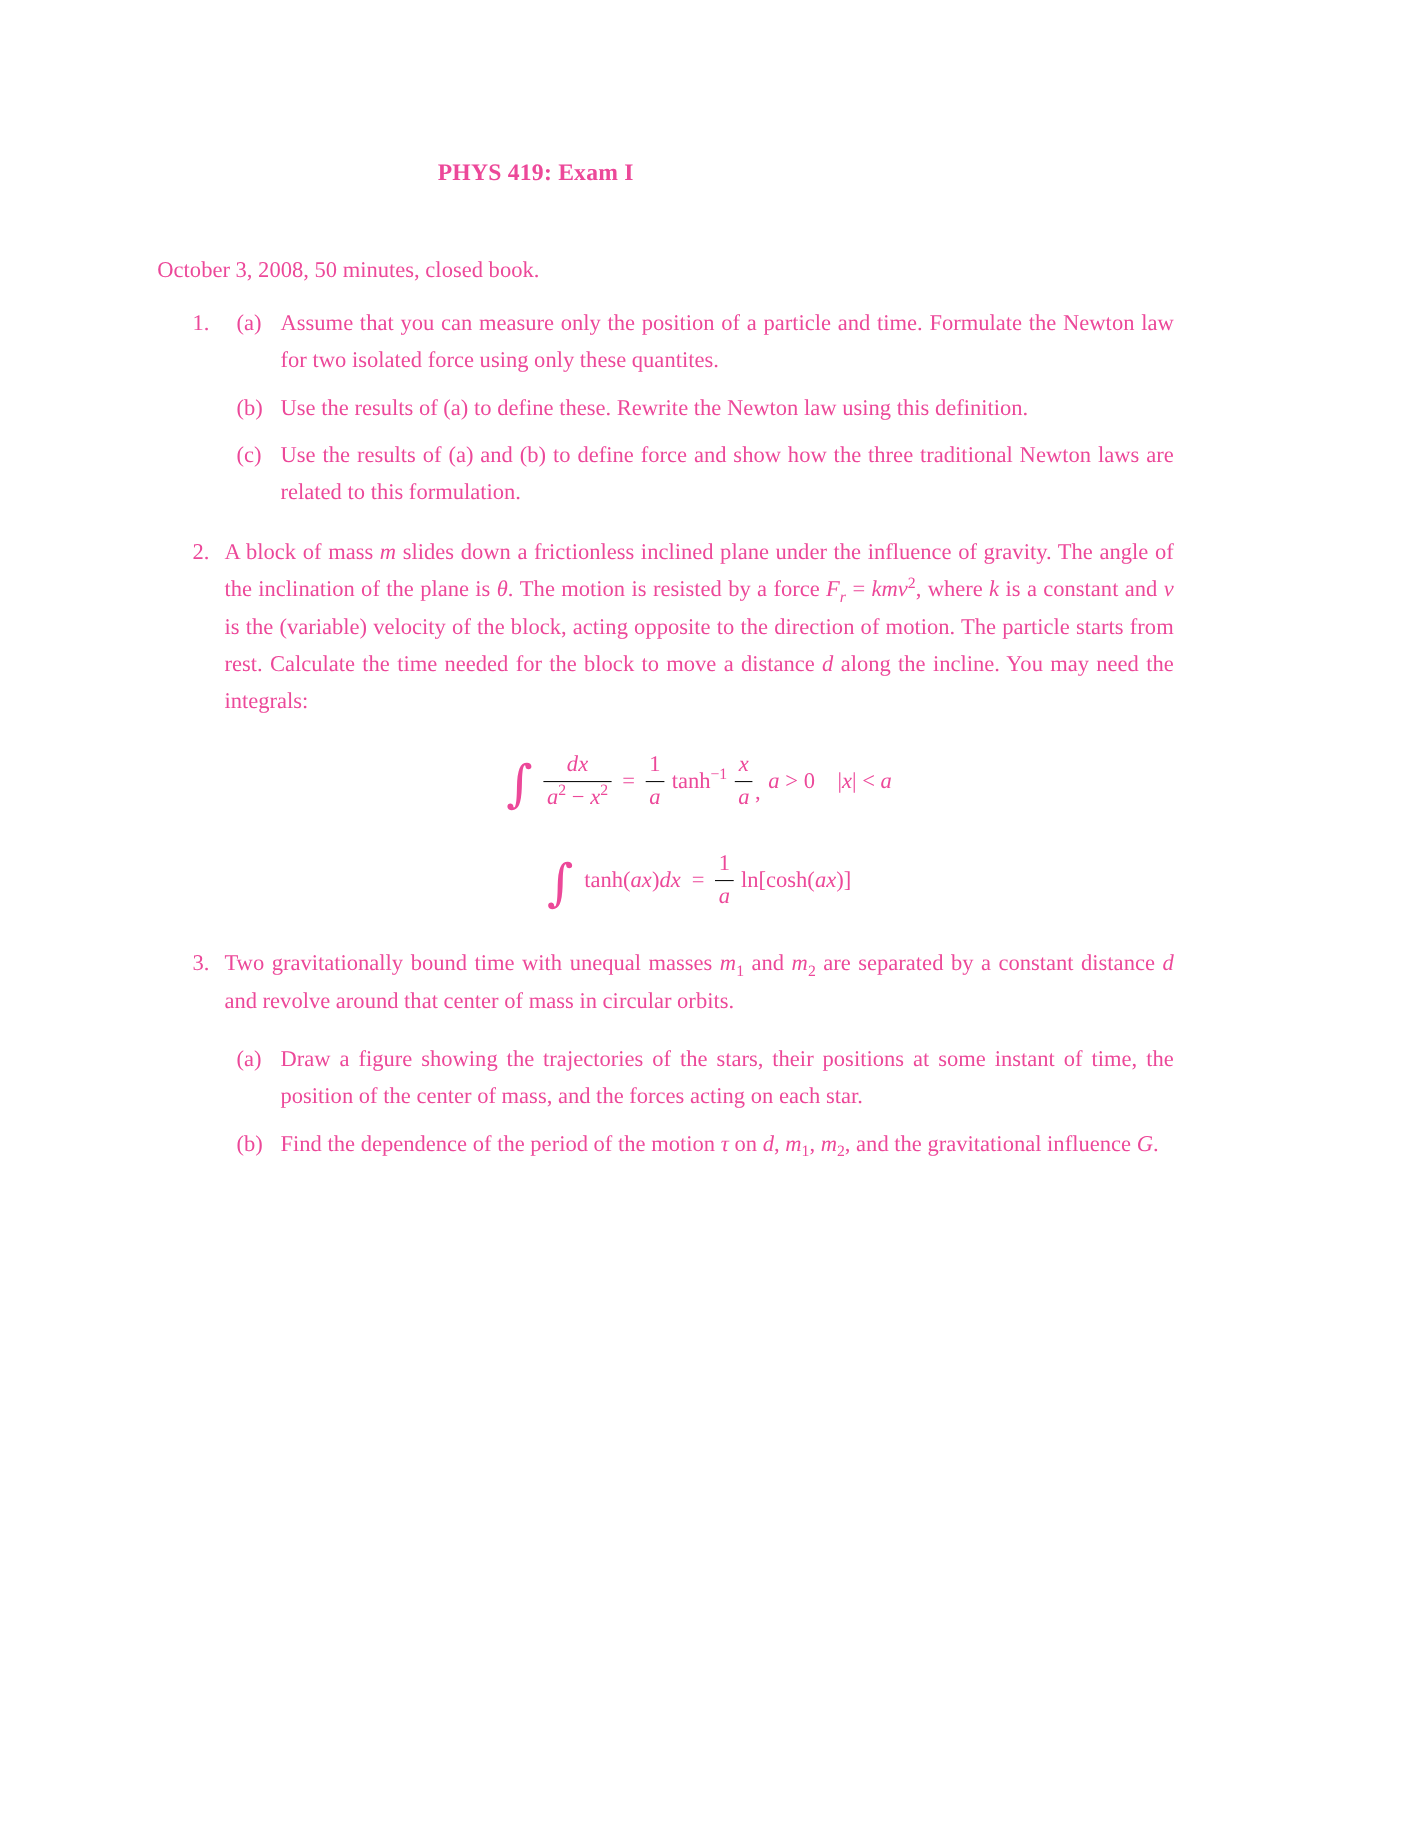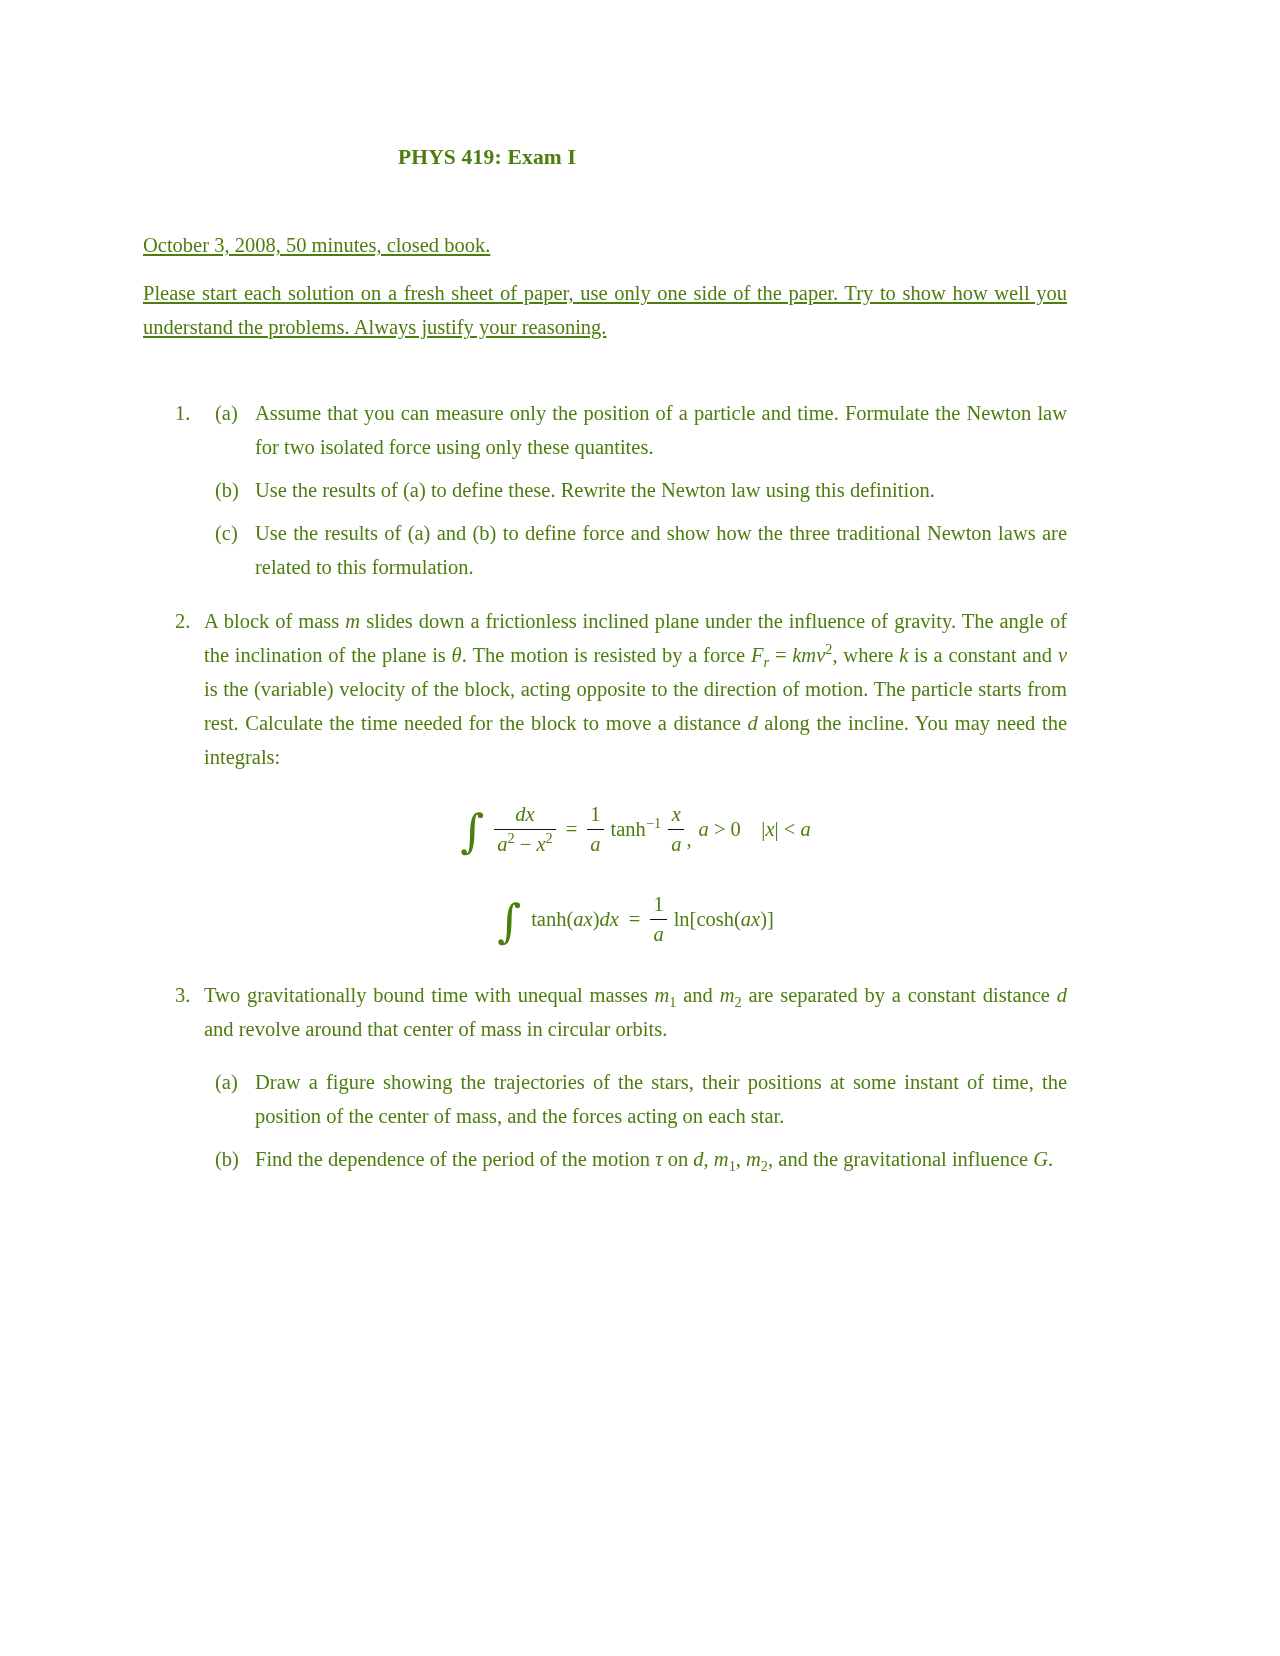--- a/index.html
+++ b/index.html
@@ -2,29 +2,29 @@
 <html><head>
 <meta charset="utf-8">
 <style>
   html,body { margin:0; padding:0; background:#ffffff; }
   .page {
     position:relative;
     width:1280px; height:1197px;
     box-sizing:border-box;
     padding:140px 213px 0 143px;
     background:#ffffff;
-    color:#4d7c0f;
+    color:#ec4899;
     font-family:"Liberation Serif","DejaVu Serif",serif;
     font-size:20.5px;
     line-height:34px;
     overflow:hidden;
   }
   .title-wrap { text-align:center; transform:translateX(-118px); margin:0 0 54px 0; }
   .title { display:inline; font-size:21.5px; font-weight:bold; letter-spacing:0.2px; }
-  .para { margin:0 0 14px 0;text-decoration:underline; }
+  .para { margin:0 0 14px 0; }
   .justify { text-align:justify; }
   .instructions { margin-bottom:52px; }
 
   .problem { display:flex; padding-left:32px; }
   .problem + .problem { margin-top:20px; }
   .pnum { flex:0 0 29px; }
   .pbody { flex:1; min-width:0; }
   .part { display:flex; }
   .part + .part { margin-top:9px; }
   .ptext-intro + .part { margin-top:19px; }
@@ -54,21 +54,20 @@
 <body>
 
 <div class="page">
 
   <div class="title-wrap">
     <h1 class="title">PHYS 419: Exam I</h1>
   </div>
 
   <p class="para">October 3, 2008, 50 minutes, closed book.</p>
 
-  <p class="para justify instructions">Please start each solution on a fresh sheet of paper, use only one side of the paper. Try to show how well you understand the problems. Always justify your reasoning.</p>
 
   <div class="problems">
 
     <div class="problem">
       <div class="pnum">1.</div>
       <div class="pbody">
         <div class="part">
           <div class="plabel">(a)</div>
           <div class="ptext justify"><span>Assume that you can measure only the position of a particle and time. Formulate the Newton law for two isolated force using only these quantites.</span></div>
         </div>

